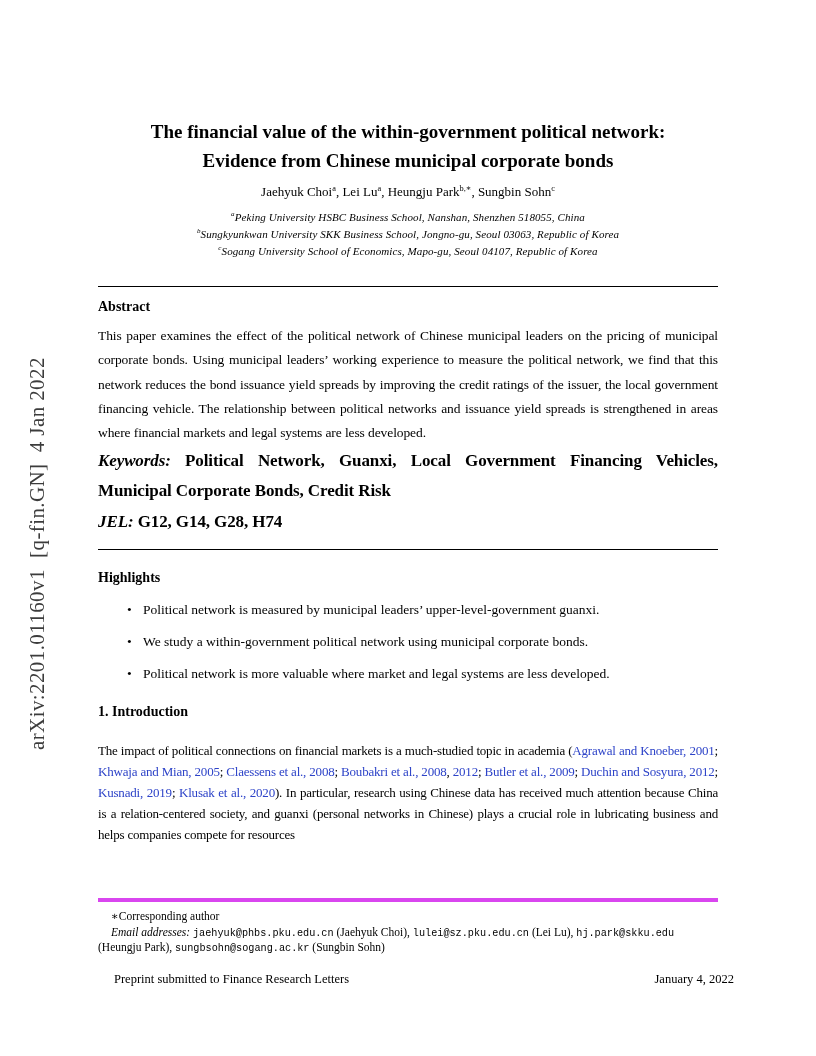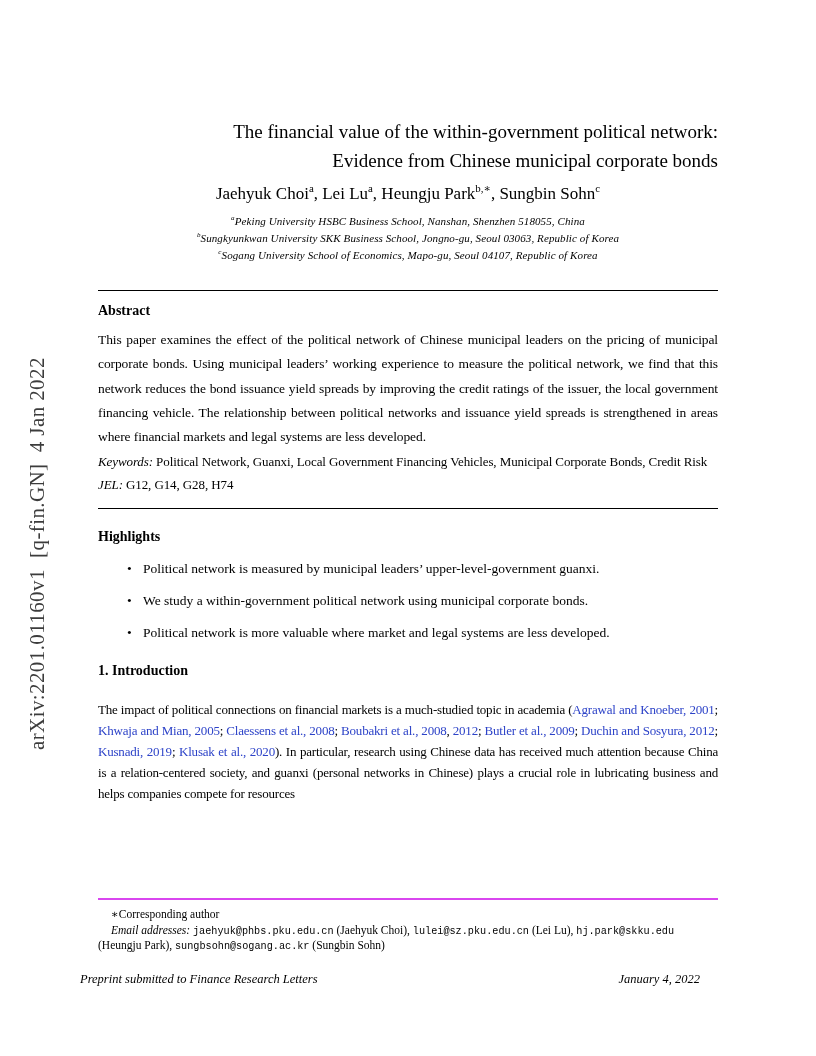--- a/index.html
+++ b/index.html
@@ -15,67 +15,67 @@
   .arxiv-strip {
     position:absolute; top:750px; left:25px;
     transform:rotate(-90deg); transform-origin:0 0;
     font-size:21px; letter-spacing:.4px; white-space:pre;
     color:var(--stamp-color,#3c3c3c);
   }
 
   .content { position:absolute; left:98px; top:0; width:620px; }
 
   .title {
-    margin-top:118px; text-align:right;
-    font-size:19px; font-weight:normal; line-height:1.5;
+    margin-top:118px; text-align:center;
+    font-size:19px; font-weight:bold; line-height:1.5;
   }
-  .authors { margin-top:9px; text-align:center; font-size:17px; }
+  .authors { margin-top:9px; text-align:center; font-size:13px; }
   .authors sup, .affils sup { font-size:64%; vertical-align:super; line-height:0; }
   .affils {
     margin-top:9px; text-align:center; font-style:italic;
     font-size:11px; line-height:1.55; letter-spacing:.1px;
   }
 
   .rule { border:none; border-top:1px solid #000; height:0; }
   .rule-top { margin-top:26px; }
   .rule-bottom { margin-top:12px; }
 
   .abs-heading { margin-top:12px; font-size:14px; font-weight:bold; }
   .abs-body {
     margin-top:9px; font-size:13.5px; line-height:1.8;
     text-align:justify; letter-spacing:-.1px;
   }
-  .meta-line { font-size:13px; line-height:1.8; text-align:justify; letter-spacing:-.1px; }
+  .meta-line { font-size:17px; line-height:1.8; text-align:justify; letter-spacing:-.1px;font-weight:bold; }
   .ital { font-style:italic; }
 
   .hl-heading { margin-top:20px; font-size:14px; font-weight:bold; }
   .hl-list { margin-top:15px; list-style:none; padding-left:45px; font-size:13.5px; }
   .hl-list li { position:relative; margin-bottom:13px; line-height:1.4; }
   .hl-list li::before { content:"\2022"; position:absolute; left:-16px; }
 
   .sec-heading { margin-top:20px; font-size:14px; font-weight:bold; }
   .intro-par {
     margin-top:20px; font-size:13px; line-height:1.62;
     text-align:justify; letter-spacing:-.2px;
   }
   a.cite { color:var(--cite-color,#2d43c8); text-decoration:none; }
 
   .footnote-block {
     position:absolute; left:98px; top:898px; width:620px;
-    background:#fff; border-top:2px solid #d946ef; padding-top:7px;
+    background:#fff; border-top:4px solid #d946ef; padding-top:7px;
     font-size:11.5px; line-height:1.35;
   }
   .footnote-block p { text-indent:13px; }
   .fn-label { font-style:italic; }
   .mono { font-family:"Liberation Mono","DejaVu Sans Mono",monospace; font-size:10.2px; color:#000; }
 
   .footer {
-    position:absolute; left:80px; top:972px; width:620px;
+    position:absolute; left:114px; top:972px; width:620px;
     display:flex; justify-content:space-between;
-    font-style:italic; font-size:12.5px; background:#fff;
+    font-size:12.5px; background:#fff;
   }
 </style>
 </head>
 <body>
 
 <div class="page">
 
   <div class="arxiv-strip">arXiv:2201.01160v1  [q-fin.GN]  4 Jan 2022</div>
 
   <div class="content">

